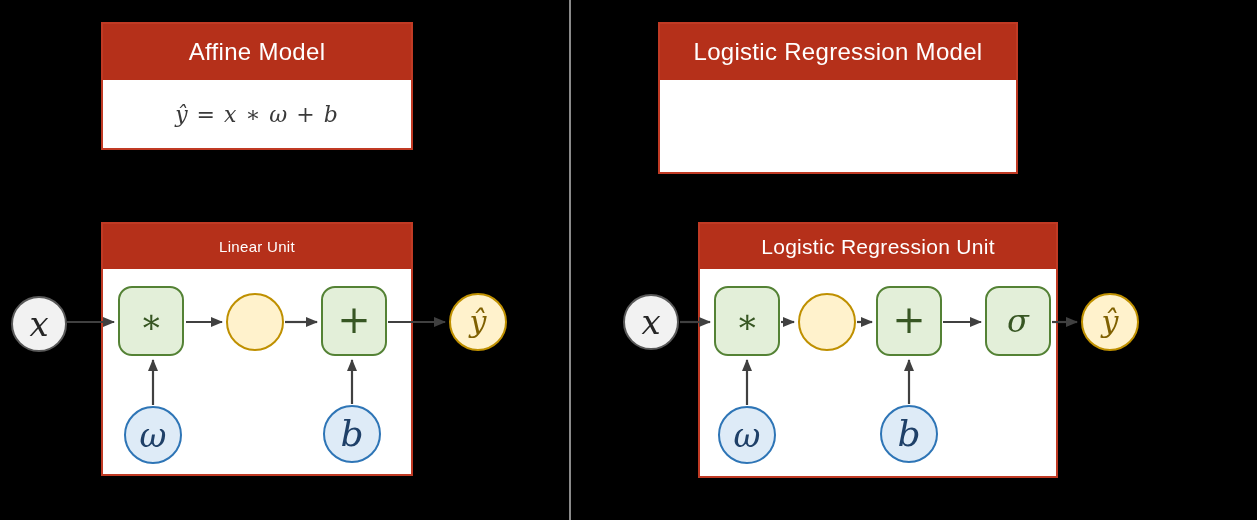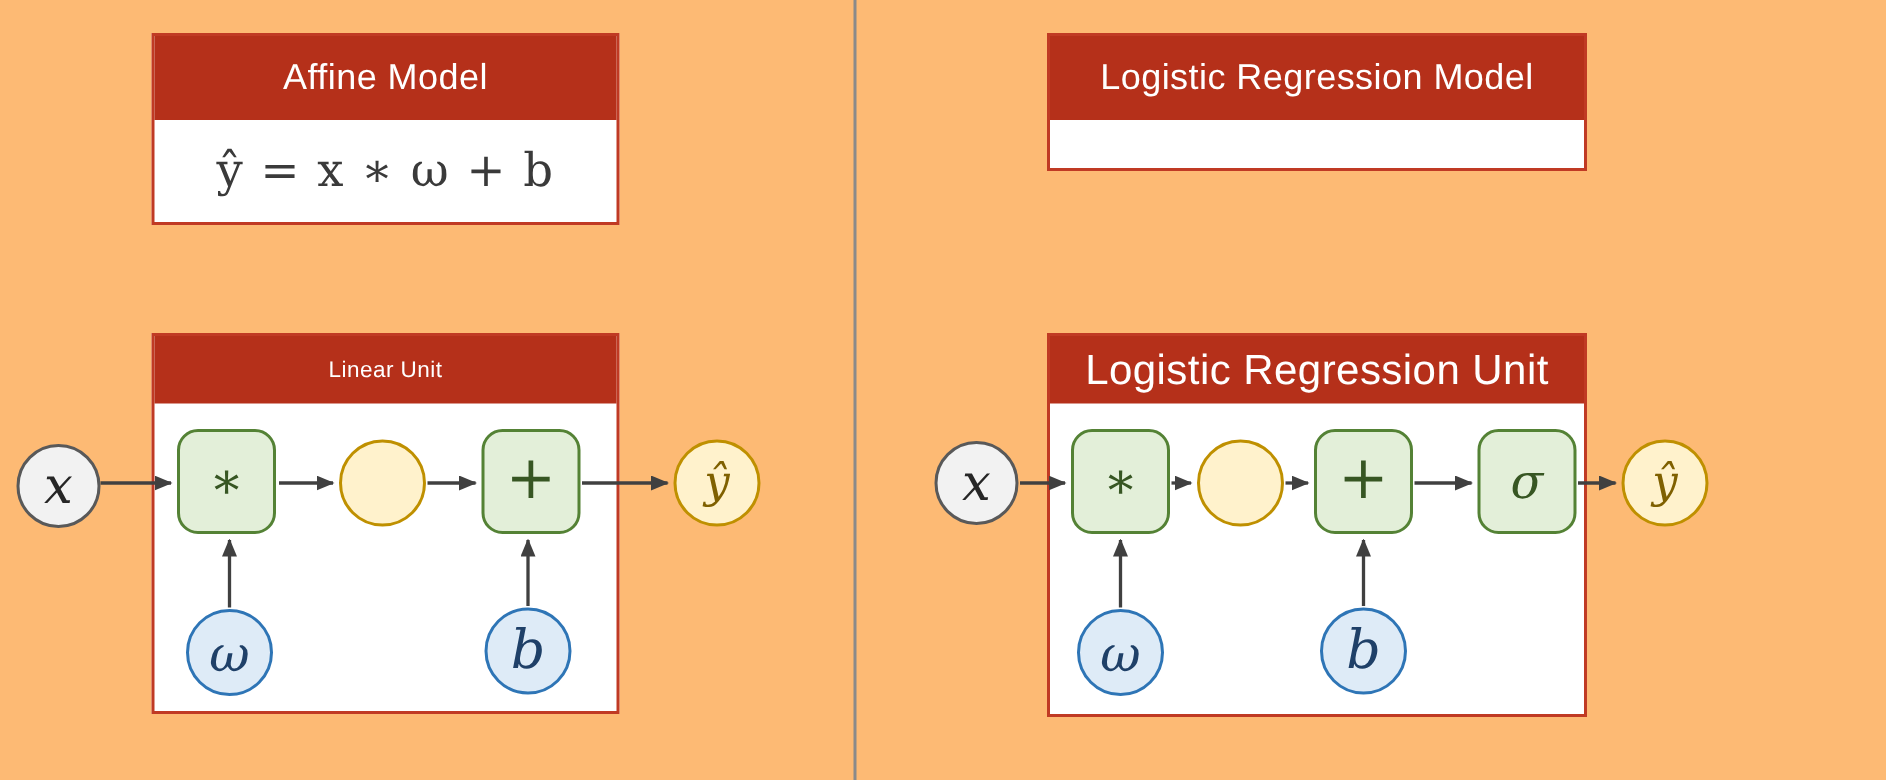--- a/index.html
+++ b/index.html
@@ -18,21 +18,21 @@
     --gray-border: #595959;
     --ink: #3A3A3A;
     --arrow: #404040;
     --divider: #8A8A8A;
   }
   html, body { margin: 0; padding: 0; background: #ffffff; }
   #canvas {
     position: relative;
     width: 1257px;
     height: 520px;
-    background: #fdba74;
+    background: #000000;
     overflow: hidden;
     font-family: "Liberation Sans", sans-serif;
   }
   .divider {
     position: absolute;
     top: 0;
     width: 2px;
     height: 520px;
     background: var(--divider);
   }
@@ -54,21 +54,22 @@
     font-weight: 400;
     letter-spacing: 0.3px;
   }
   .panel-formula {
     flex: 1;
     width: 100%;
     display: flex;
     align-items: center;
     justify-content: center;
     font-family: "DejaVu Serif", "Liberation Serif", serif;
-    font-size: 31px;
+    font-style: italic;
+    font-size: 22px;
     color: var(--ink);
     letter-spacing: 1px;
   }
   .model-box { display: flex; flex-direction: column; }
   .node {
     position: absolute;
     box-sizing: border-box;
     display: flex;
     align-items: center;
     justify-content: center;
@@ -132,26 +133,26 @@
   </div>
 
   <div class="node circle blue" style="left:124px; top:406px; width:58px; height:58px">
     <span class="glyph g-italic g-blue">ω</span>
   </div>
 
   <div class="node circle blue" style="left:323px; top:405px; width:58px; height:58px">
     <span class="glyph g-italic g-b">b</span>
   </div>
 
-  <div class="panel model-box" style="left:698px; top:22px; width:360px; height:92px">
+  <div class="panel model-box" style="left:658px; top:22px; width:360px; height:152px">
     <div class="panel-header" style="height:56px">Logistic Regression Model</div>
   </div>
 
   <div class="panel" style="left:698px; top:222px; width:360px; height:256px">
-    <div class="panel-header" style="height:45px; font-size:28px">Logistic Regression Unit</div>
+    <div class="panel-header" style="height:45px; font-size:21px">Logistic Regression Unit</div>
   </div>
 
   <div class="node circle gray" style="left:623px; top:294px; width:56px; height:56px">
     <span class="glyph g-italic g-x">x</span>
   </div>
 
   <div class="node opbox green" style="left:714px; top:286px; width:66px; height:70px">
     <span class="glyph g-op">∗</span>
   </div>
 

